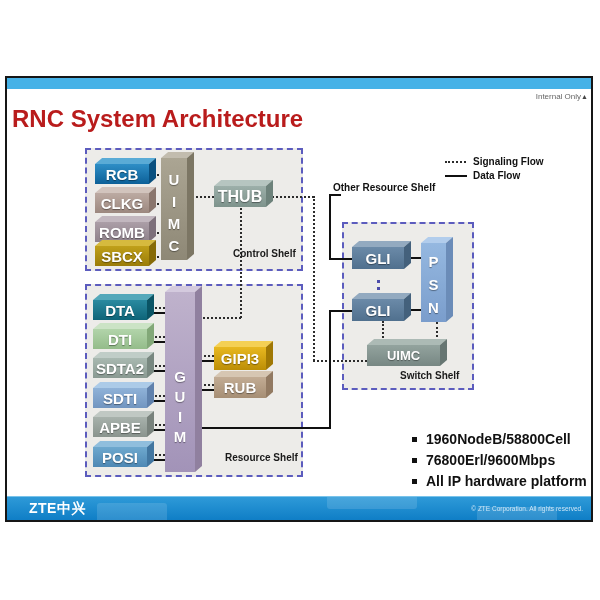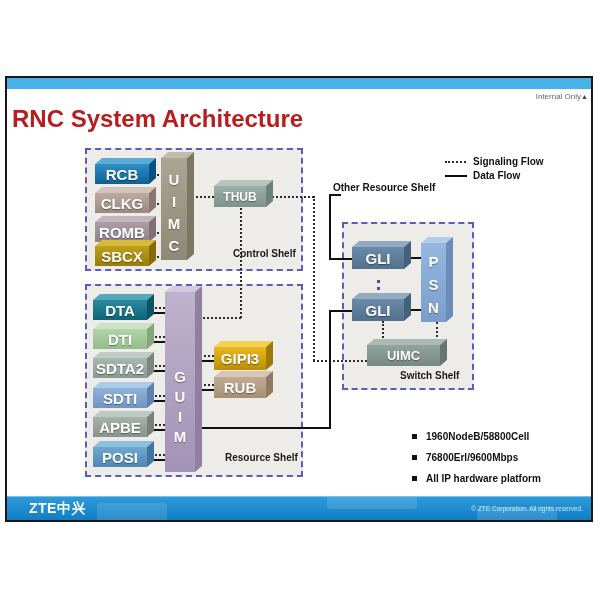--- a/index.html
+++ b/index.html
@@ -40,21 +40,21 @@
   .dh{position:absolute;border-top:2px dotted #2b2b2b;z-index:2;}
   .dv{position:absolute;border-left:2px dotted #2b2b2b;z-index:2;}
   .dvb{position:absolute;border-left:3px dotted #4c4caa;z-index:2;}
   .sh{position:absolute;border-top:2px solid #101010;z-index:2;}
   .sv{position:absolute;border-left:2px solid #101010;z-index:2;}
   
   .legend-label{position:absolute;font-size:10px;font-weight:bold;color:#111;}
   #ors-label{position:absolute;left:333px;top:182px;font-size:10px;font-weight:bold;color:#111;z-index:4;text-align:right;}
   .bullet-row{position:absolute;display:flex;align-items:center;gap:9px;}
   .bullet-sq{width:5px;height:5px;background:#111;flex:0 0 auto;}
-  .bullet-txt{font-size:10px;font-weight:bold;color:#111;}
+  .bullet-txt{font-size:14px;font-weight:bold;color:#111;}
 </style>
 </head>
 <body>
 
 <div id="canvas">
 
   <div id="slide">
     <div id="band"></div>
     <div id="footer">
       <div class="deco" style="left:90px;top:6px;width:70px;height:22px"></div>
@@ -145,21 +145,21 @@
   <div class="b3d" style="left:161px;top:152px;--w:26px;--h:102px;--f1:#aba593;--f2:#8e8876;--t:#c2bcae;--s:#7c7664">
       <i class="t"></i>
       <i class="s"></i>
       <b class="f">
         <span class="vtext" style="line-height:22px;padding-top:7px">UIMC</span>
       </b>
     </div>
   <div class="b3d" style="left:214px;top:180px;--w:52px;--h:21px;--f1:#9cafa9;--f2:#7e938c;--t:#b6c5c0;--s:#6d827b">
       <i class="t"></i>
       <i class="s"></i>
-      <b class="f" style="font-size:12px">THUB</b>
+      <b class="f" style="font-size:16px">THUB</b>
     </div>
 
   <div class="b3d" style="left:93px;top:294px;--w:54px;--h:20px;--f1:#2a8aa0;--f2:#0e6478;--t:#54a8ba;--s:#0a5464">
       <i class="t"></i>
       <i class="s"></i>
       <b class="f">DTA</b>
     </div>
   <div class="b3d" style="left:93px;top:323px;--w:54px;--h:20px;--f1:#b2d4aa;--f2:#94bc8a;--t:#cbe3c5;--s:#82a878">
       <i class="t"></i>
       <i class="s"></i>

